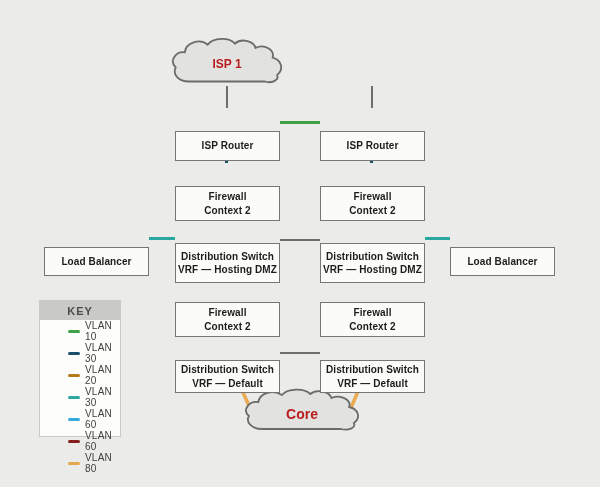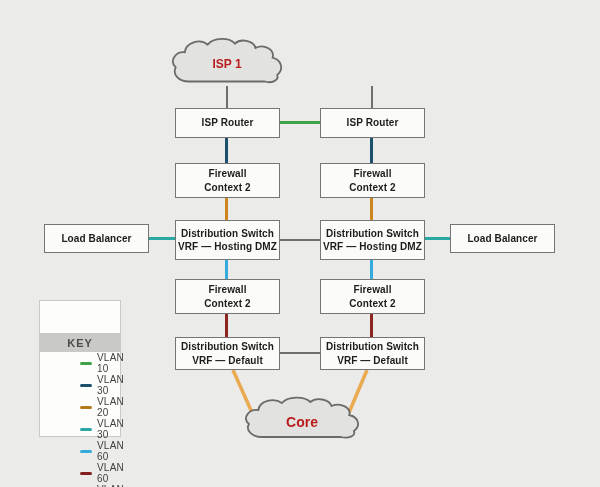--- a/index.html
+++ b/index.html
@@ -19,47 +19,46 @@
 
   .overlay { position:absolute; left:0; top:0; }
   .overlay line { stroke-width:3.5px; }
 
   
   .node {
     position:absolute; box-sizing:border-box;
     background:#fbfbfa; border:1.5px solid #757573;
     display:flex; flex-direction:column; align-items:center; justify-content:center;
     text-align:center; font-weight:700; font-size:10px; line-height:1.35;
-    color:#1c1c1b; letter-spacing:0.1px;
+    color:#1c1c1b; letter-spacing:0.1px;margin-top:23px;
   }
 
   
   .cloud { position:absolute; }
   .cloud svg { position:absolute; left:0; top:0; width:100%; height:100%; }
   .cloud svg path { fill:#e2e2e0; stroke:#6b6b69; stroke-width:1.8; vector-effect:non-scaling-stroke; }
   .cloud-label {
     position:absolute; left:0; right:0; top:50%; transform:translateY(-38%);
     text-align:center; font-weight:700; font-size:12px; color:#b91c1c;
   }
   .cloud-label.big { font-size:14px; transform:translateY(-30%); }
 
   
   .key {
     position:absolute; left:39px; top:300px; width:82px; height:137px;
     box-sizing:border-box; background:#fdfdfc; border:1px solid #c9c9c7;
   }
   .key-header {
     height:19px; background:#c9c9c7;
     display:flex; align-items:center; justify-content:center;
-    font-weight:700; font-size:11px; letter-spacing:1px; color:#4c4c4a;margin-top:32px;
+    font-weight:700; font-size:11px; letter-spacing:1px; color:#4c4c4a;
   }
   .key-body {
     height:116px; display:flex; flex-direction:column; justify-content:space-evenly;
     padding-left:28px;
-    margin-left:12px;
   }
   .key-row { display:flex; align-items:center; }
   .key-swatch { width:12px; height:3px; border-radius:1.5px; margin-right:5px; flex:0 0 auto; }
   .key-label { font-size:10px; color:#3e3e3c; letter-spacing:0.2px; }
 </style>
 </head>
 <body>
 
 <div class="stage">
 
@@ -93,21 +92,21 @@
   </svg>
 
   <div class="cloud" style="left:170px;top:36px;width:114px;height:52px;">
     <svg viewBox="0 0 200 96" preserveAspectRatio="none">
       <path d="M 33 84 C 15 84 4 71 10 58 C -2 46 10 28 26 30 C 28 12 52 4 66 16 C 76 2 104 2 114 14 C 124 4 146 8 150 22 C 166 14 184 26 180 40 C 196 44 200 62 188 72 C 192 82 178 88 166 84 Z"></path>
     </svg>
     <span class="cloud-label">ISP 1</span>
   </div>
 
 
-  <div class="cloud" style="left:243px;top:395px;width:118px;height:48px;">
+  <div class="cloud" style="left:243px;top:387px;width:118px;height:48px;">
     <svg viewBox="0 0 200 96" preserveAspectRatio="none">
       <path d="M 33 84 C 15 84 4 71 10 58 C -2 46 10 28 26 30 C 28 12 52 4 66 16 C 76 2 104 2 114 14 C 124 4 146 8 150 22 C 166 14 184 26 180 40 C 196 44 200 62 188 72 C 192 82 178 88 166 84 Z"></path>
     </svg>
     <span class="cloud-label big">Core</span>
   </div>
 
   <div class="node" style="left:175px;top:108px;width:105px;height:30px;">
     <span>ISP Router</span>
   </div>
   <div class="node" style="left:320px;top:108px;width:105px;height:30px;">

